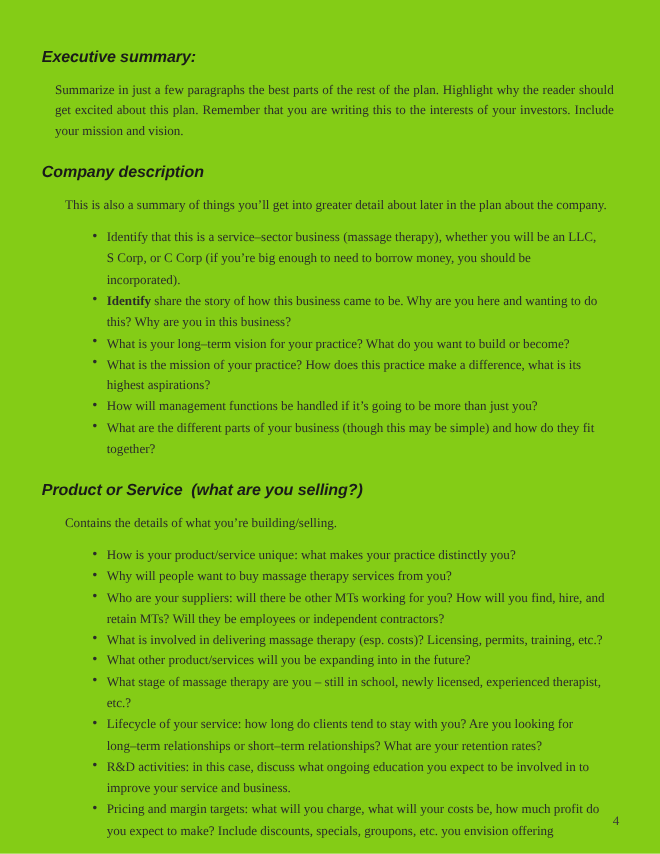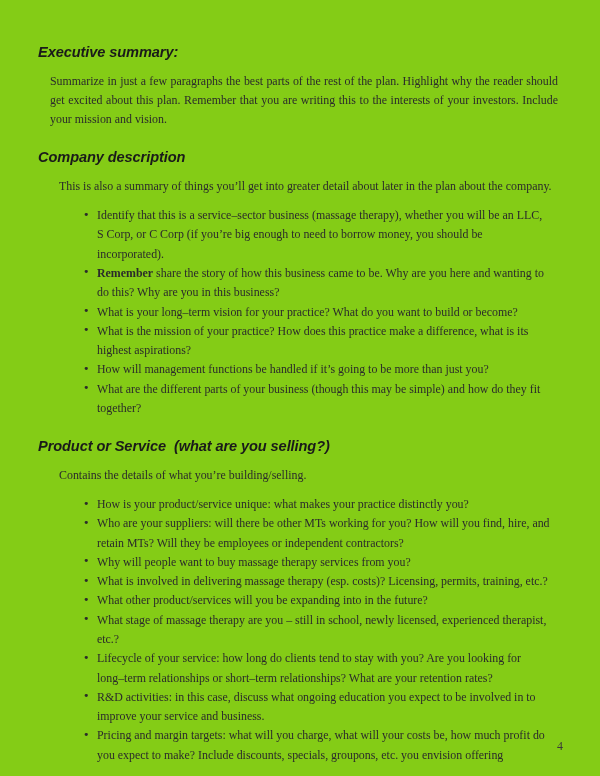--- a/index.html
+++ b/index.html
@@ -96,35 +96,35 @@
   <div class="body-block">
     <h2 class="section-heading heading-gap-1">Executive summary:</h2>
     <p class="body-para">Summarize in just a few paragraphs the best parts of the rest of the plan. Highlight why the reader should get excited about this plan. Remember that you are writing this to the interests of your investors. Include your mission and vision.</p>
   </div>
 
   <div class="body-block">
     <h2 class="section-heading heading-gap-2">Company description</h2>
     <p class="body-para indented">This is also a summary of things you’ll get into greater detail about later in the plan about the company.</p>
     <ul class="bullets">
       <li>Identify that this is a service–sector business (massage therapy), whether you will be an LLC, S Corp, or C Corp (if you’re big enough to need to borrow money, you should be incorporated).</li>
-      <li><b>Remember</b> share the story of how this business came to be. Why are you here and wanting to do this? Why are you in this business?</li>
+      <li><b>Identify</b> share the story of how this business came to be. Why are you here and wanting to do this? Why are you in this business?</li>
       <li>What is your long–term vision for your practice? What do you want to build or become?</li>
       <li>What is the mission of your practice? How does this practice make a difference, what is its highest aspirations?</li>
       <li>How will management functions be handled if it’s going to be more than just you?</li>
       <li>What are the different parts of your business (though this may be simple) and how do they fit together?</li>
     </ul>
   </div>
 
   <div class="body-block">
     <h2 class="section-heading heading-gap-3">Product or Service  (what are you selling?)</h2>
     <p class="body-para indented">Contains the details of what you’re building/selling.</p>
     <ul class="bullets">
       <li>How is your product/service unique: what makes your practice distinctly you?</li>
+      <li>Why will people want to buy massage therapy services from you?</li>
       <li>Who are your suppliers: will there be other MTs working for you? How will you find, hire, and retain MTs? Will they be employees or independent contractors?</li>
-      <li>Why will people want to buy massage therapy services from you?</li>
       <li>What is involved in delivering massage therapy (esp. costs)? Licensing, permits, training, etc.?</li>
       <li>What other product/services will you be expanding into in the future?</li>
       <li>What stage of massage therapy are you – still in school, newly licensed, experienced therapist, etc.?</li>
       <li>Lifecycle of your service: how long do clients tend to stay with you? Are you looking for long–term relationships or short–term relationships? What are your retention rates?</li>
       <li>R&amp;D activities: in this case, discuss what ongoing education you expect to be involved in to improve your service and business.</li>
       <li>Pricing and margin targets: what will you charge, what will your costs be, how much profit do you expect to make? Include discounts, specials, groupons, etc. you envision offering</li>
     </ul>
   </div>
 
   <div class="page-number">4</div>

